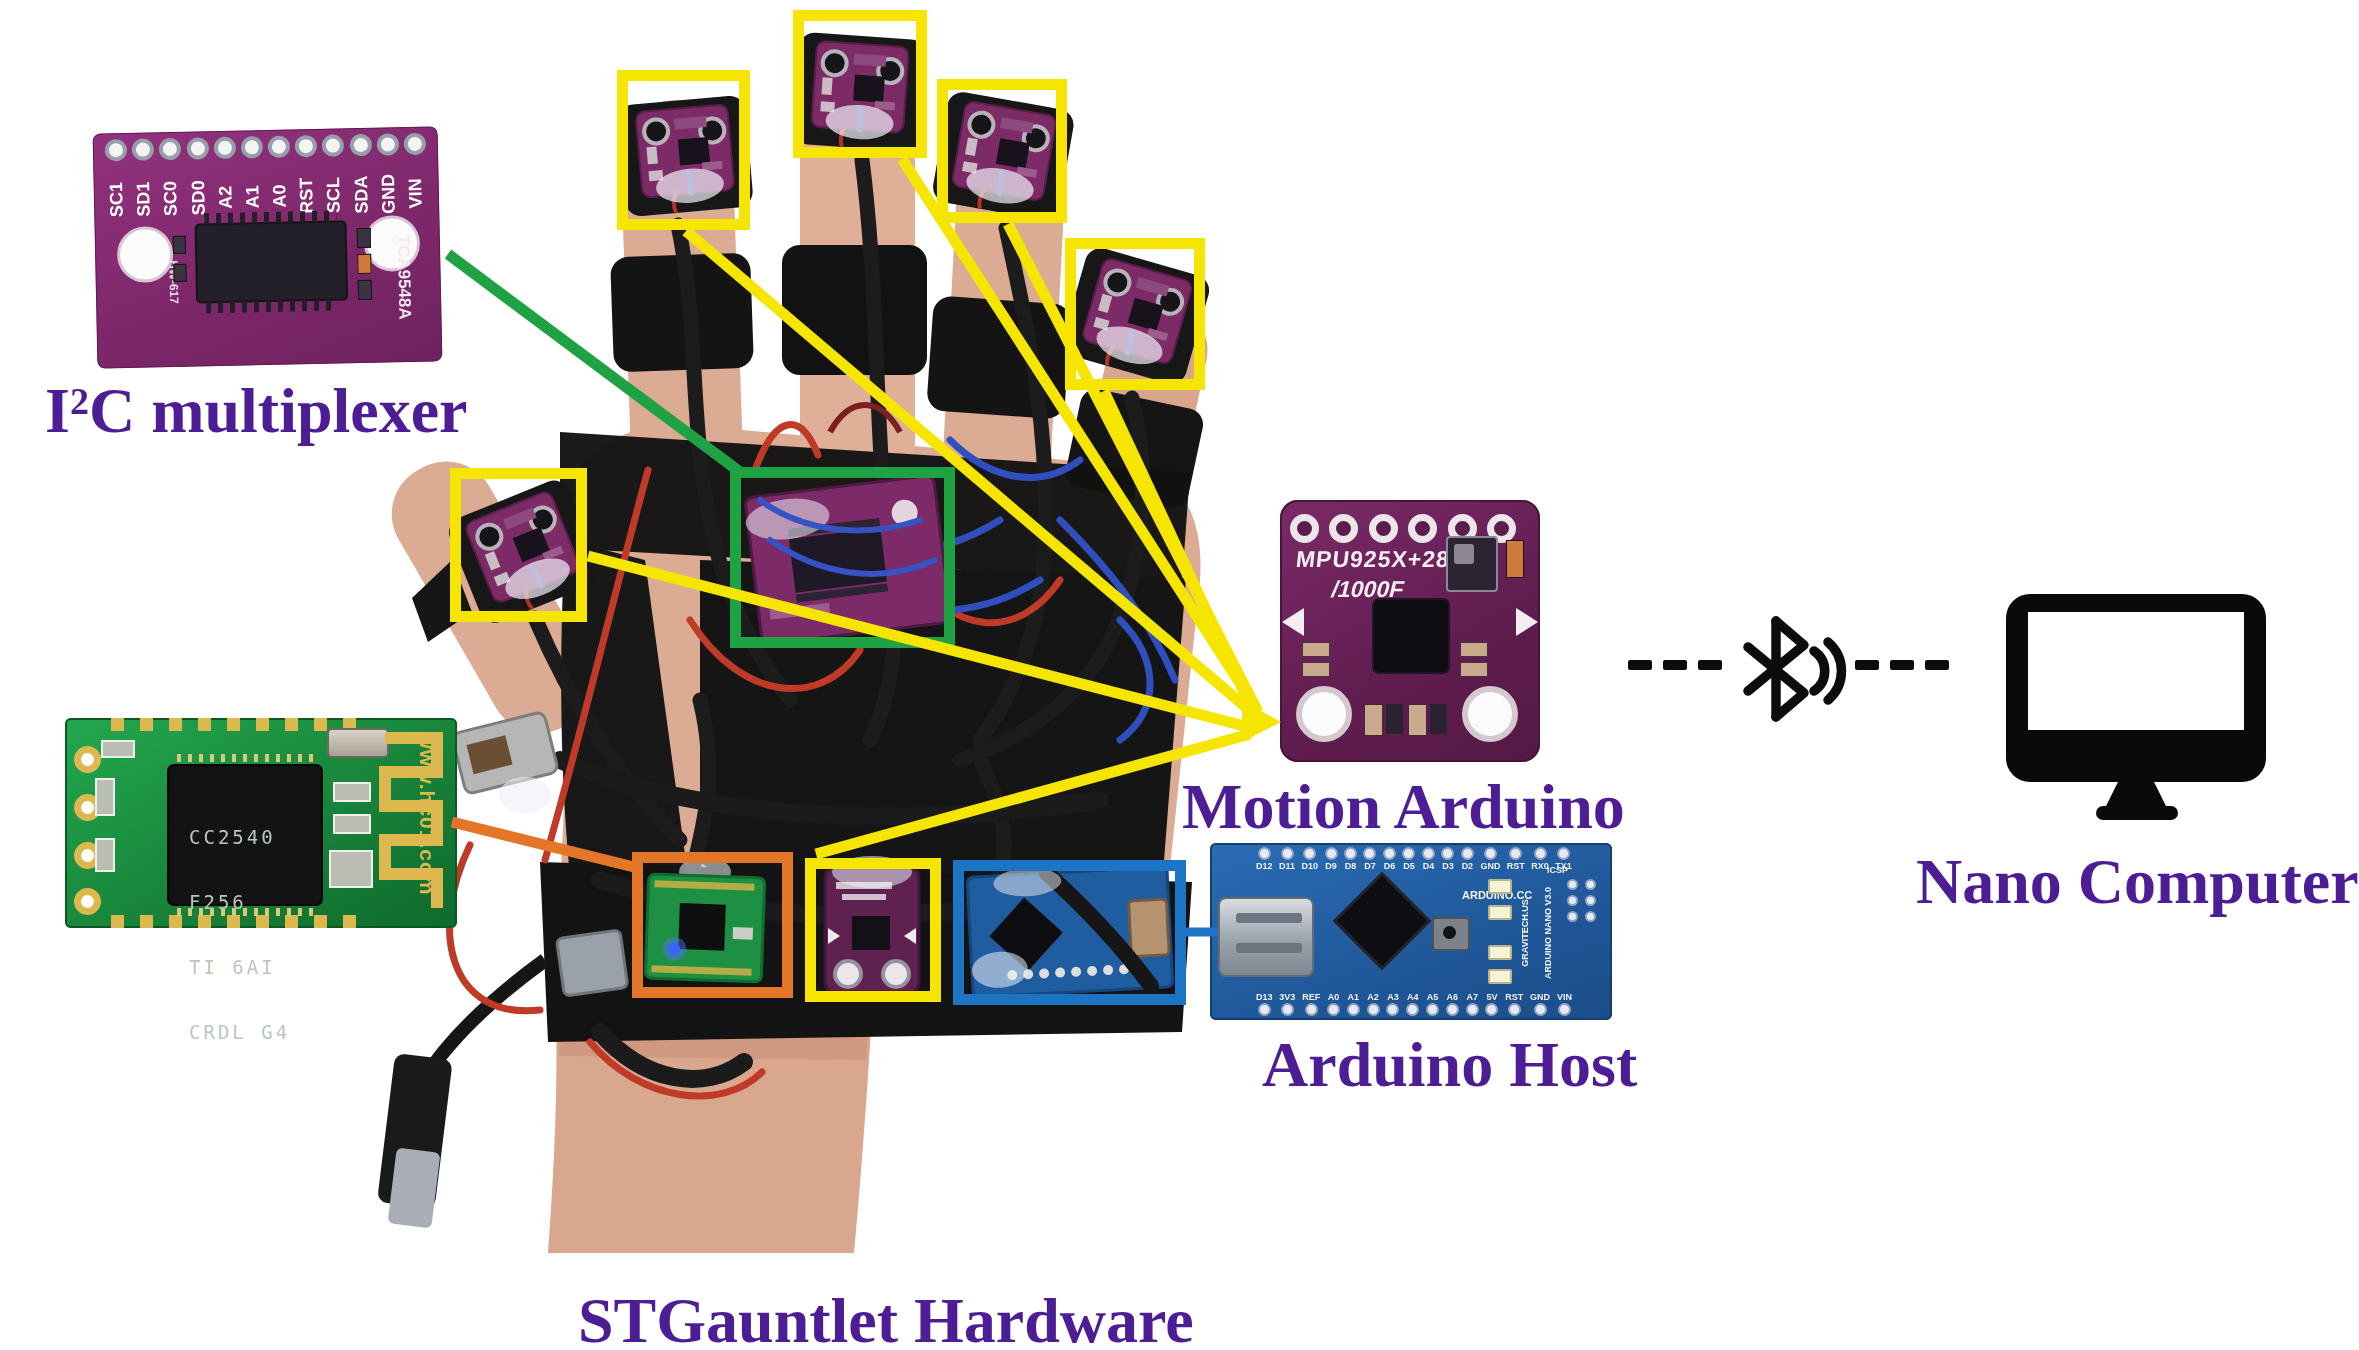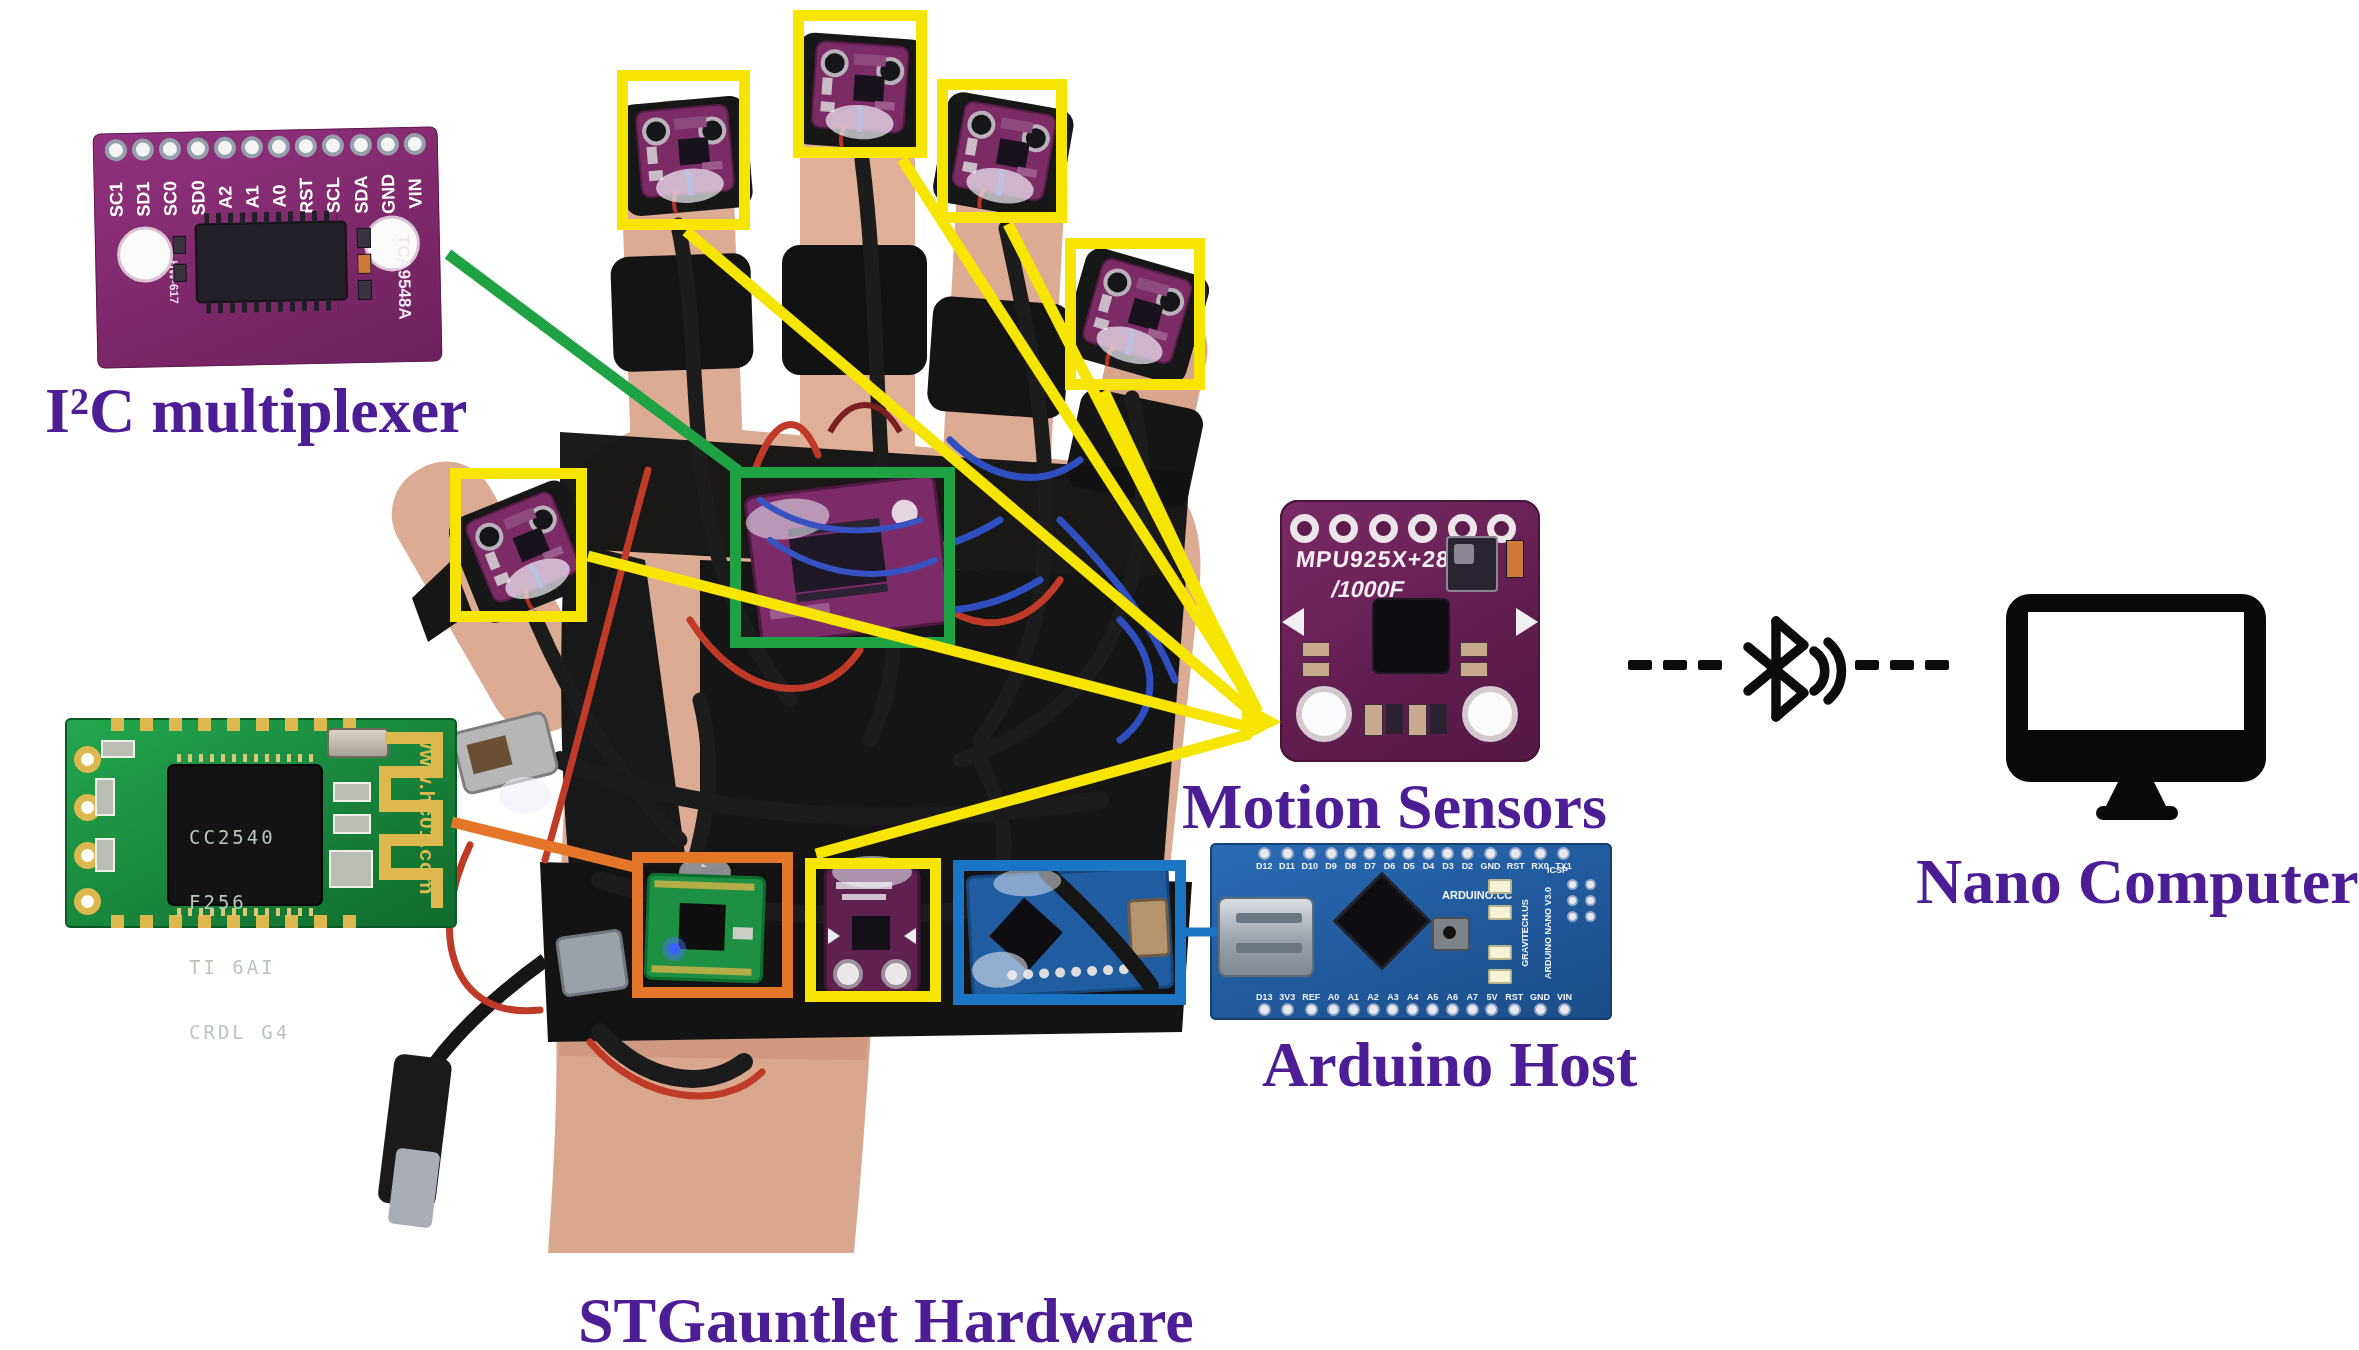--- a/index.html
+++ b/index.html
@@ -98,21 +98,21 @@
   .nano-cell i{width:9px;height:9px;border-radius:50%;background:#e9e9ee;border:2px solid #8fa6c8;}
   .nano-cell span{font:bold 9px "Liberation Sans",sans-serif;color:#eef1f6;white-space:nowrap;}
   .nano-usb{position:absolute;left:8px;top:54px;width:92px;height:76px;background:linear-gradient(#d9dde2,#9aa2ab 55%,#7f8791);
             border:2px solid #636b74;border-radius:8px;}
   .nano-usb i{position:absolute;left:16px;top:14px;right:10px;height:10px;background:#6b7681;border-radius:3px;box-shadow:0 30px 0 #6b7681;}
   .nano-chip{position:absolute;left:140px;top:46px;width:64px;height:64px;background:#0e0e13;
              transform:rotate(45deg);box-shadow:0 0 0 3px #23232d;}
   .nano-btn{position:absolute;left:222px;top:74px;width:34px;height:30px;background:#7d8288;border-radius:4px;border:2px solid #4c5156;}
   .nano-btn i{position:absolute;left:9px;top:7px;width:13px;height:13px;border-radius:50%;background:#131313;}
   .nano-led{position:absolute;width:20px;height:11px;background:#f5f2d6;border:2px solid #b7b48b;border-radius:2px;}
-  .nano-txt{position:absolute;font:bold 11px "Liberation Sans",sans-serif;color:#f0f3f7;white-space:nowrap;}
+  .nano-txt{position:absolute;font:bold 11px "Liberation Sans",sans-serif;color:#f0f3f7;white-space:nowrap;margin-left:20px;}
   .nano-vtxt{position:absolute;font:bold 9px "Liberation Sans",sans-serif;color:#f0f3f7;white-space:nowrap;
              transform:translate(-50%,-50%) rotate(-90deg);}
   .icsp-grid{position:absolute;right:14px;top:36px;display:grid;grid-template-columns:13px 13px;gap:5px;}
   .icsp-grid i{width:7px;height:7px;border-radius:50%;background:#e9e9ee;border:2px solid #8fa6c8;}
   .icsp-lab{position:absolute;right:44px;top:22px;font:bold 9px "Liberation Sans",sans-serif;color:#eef1f6;}
 
   
   .dashgroup{position:absolute;display:flex;gap:11px;z-index:5;}
   .dashgroup i{width:24px;height:10px;background:#0c0c0c;border-radius:2px;}
   .bticon{position:absolute;z-index:5;}
@@ -596,17 +596,17 @@
   <svg class="monitor" style="left:2002px;top:590px;" width="268" height="230" viewBox="0 0 268 230">
     <rect x="4" y="4" width="260" height="188" rx="24" fill="#0a0a0a"></rect>
     <rect x="26" y="22" width="216" height="118" fill="#fff"></rect>
     <path d="M116,192 h36 l14,28 h-64 Z" fill="#0a0a0a"></path>
     <rect x="94" y="216" width="82" height="14" rx="7" fill="#0a0a0a"></rect>
   </svg>
 
   <div class="figlabel" style="left:45px;top:374px;">
     <span>I</span><sup>2</sup><span>C multiplexer</span>
   </div>
-  <div class="figlabel" style="left:1182px;top:770px;">Motion Sensors</div>
+  <div class="figlabel" style="left:1182px;top:770px;">Motion Arduino</div>
   <div class="figlabel" style="left:1262px;top:1028px;">Arduino Host</div>
   <div class="figlabel" style="left:1916px;top:845px;">Nano Computer</div>
   <div class="figlabel" style="left:578px;top:1284px;">STGauntlet Hardware</div>
 </div>
 
 </body></html>

